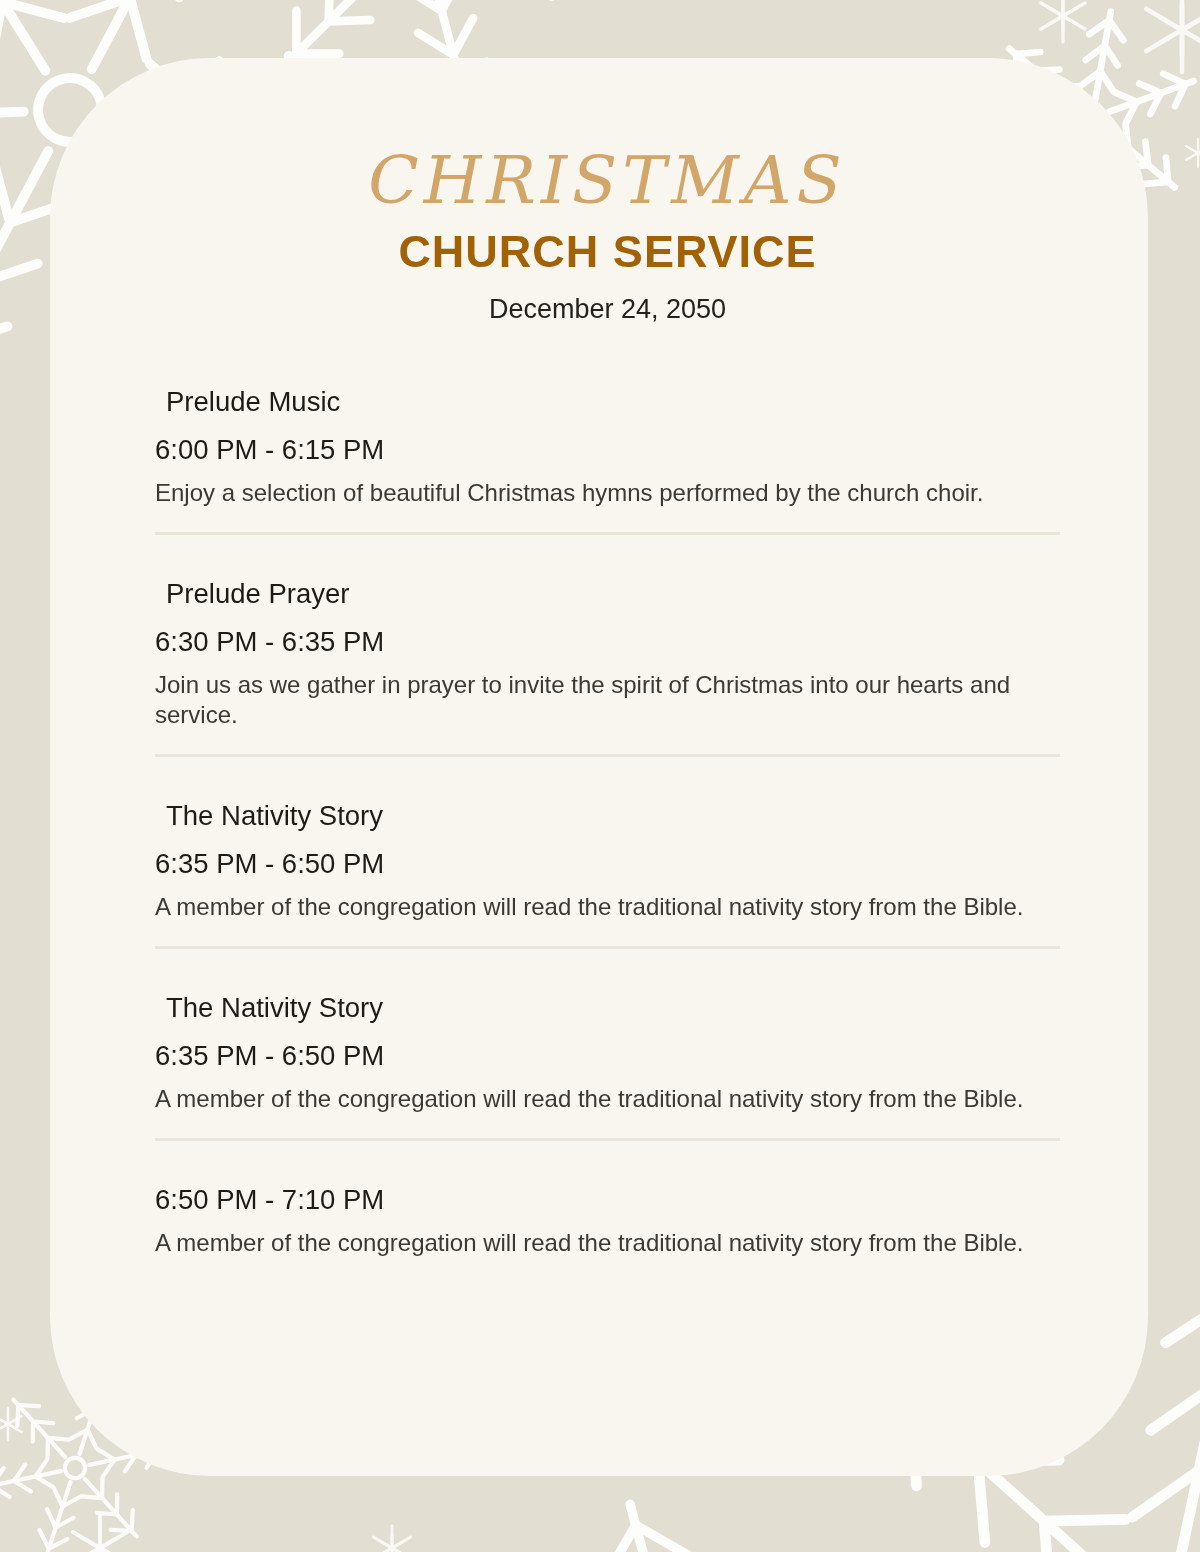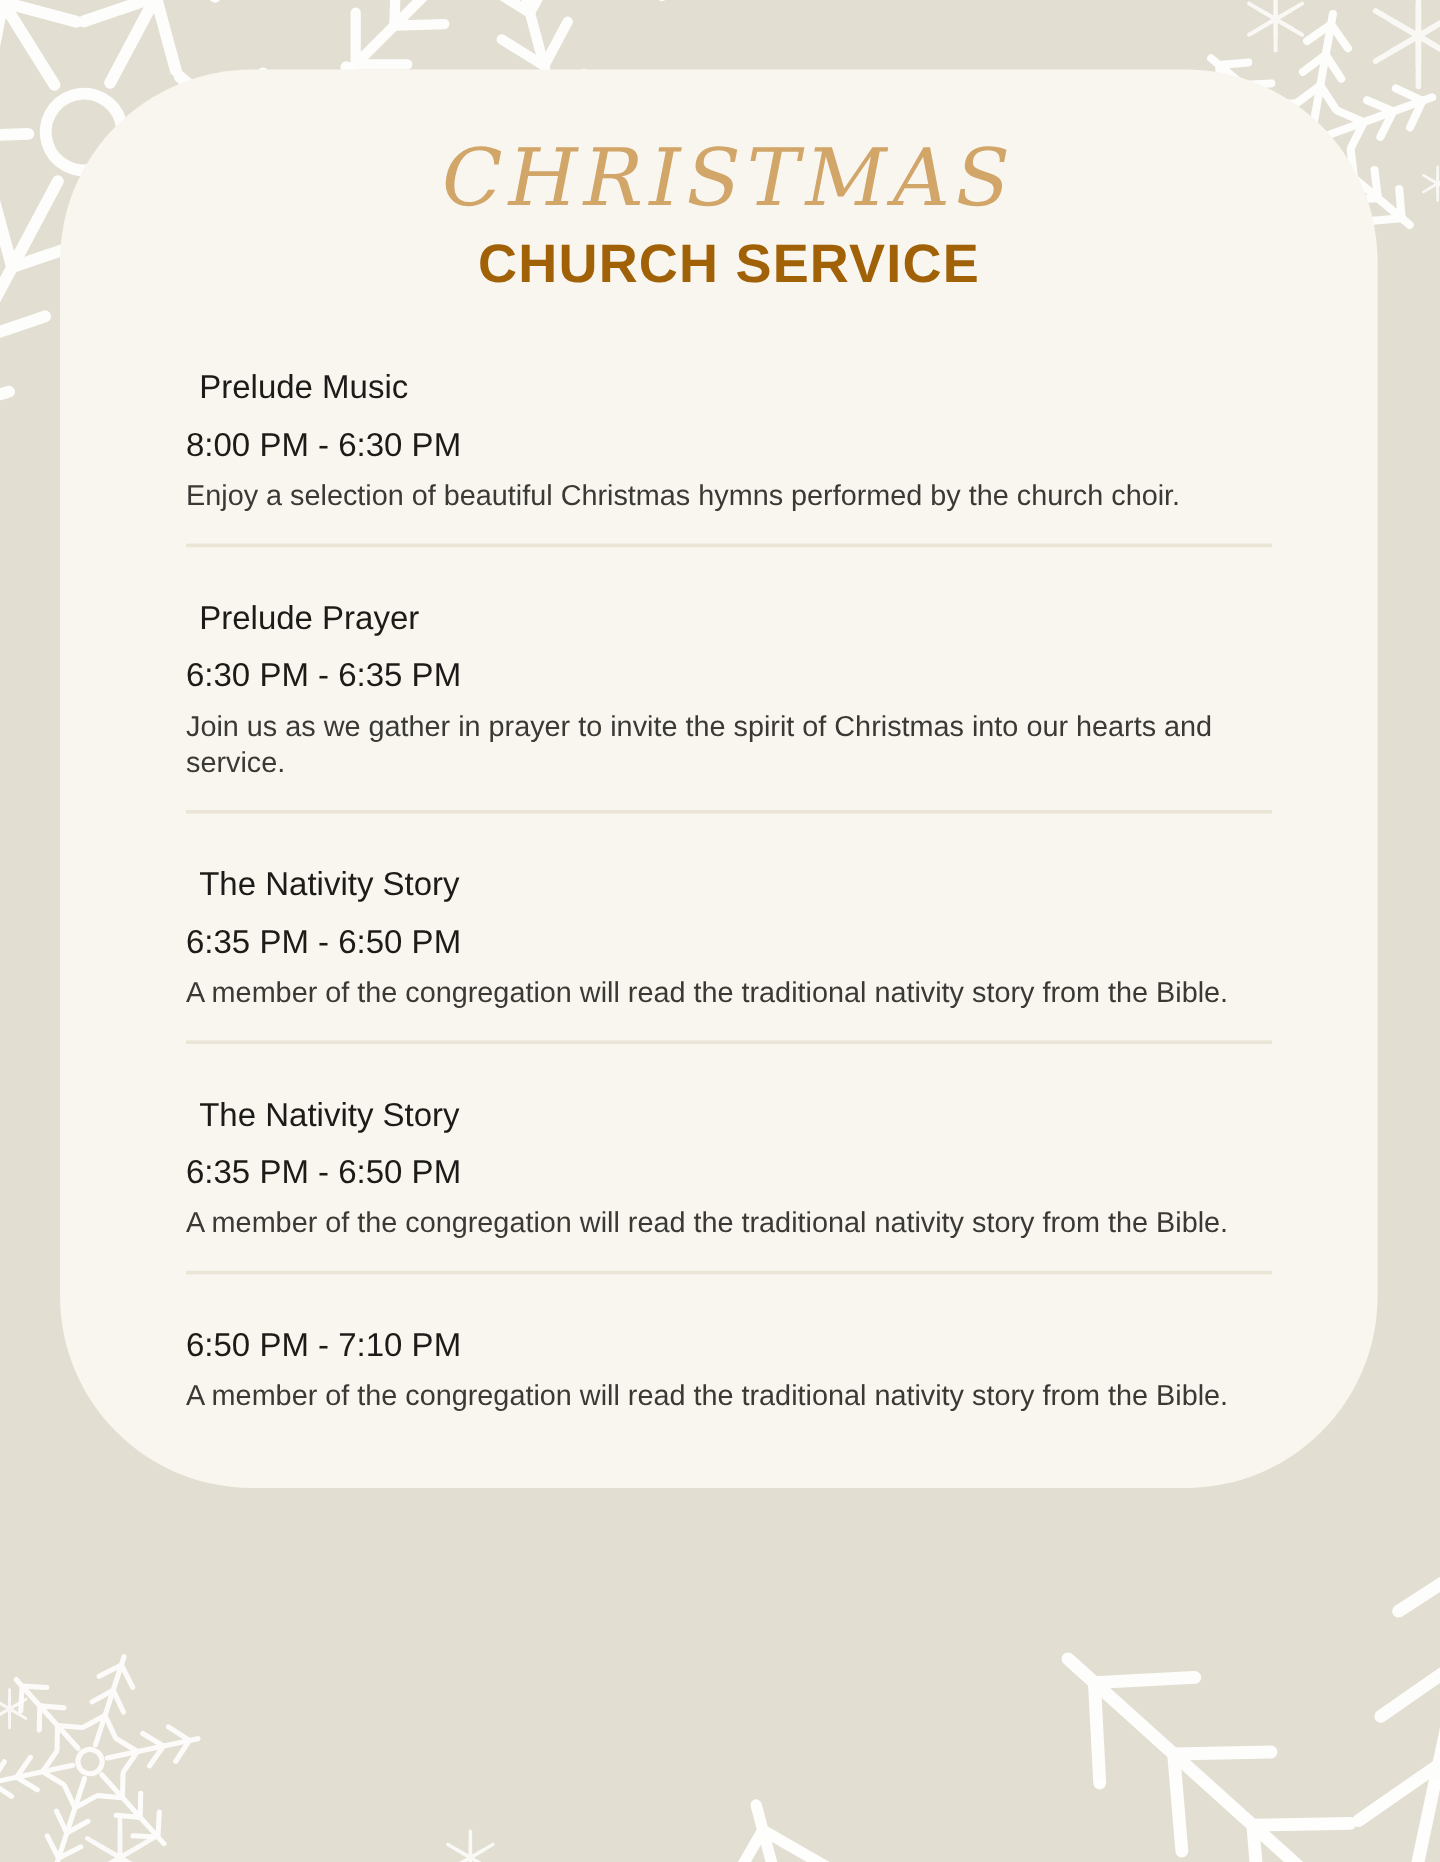--- a/index.html
+++ b/index.html
@@ -3,23 +3,23 @@
 <meta charset="utf-8">
 <style>
   html,body{margin:0;padding:0;}
   body{
     width:1200px;height:1552px;position:relative;overflow:hidden;
     background:#E2DED1;
     font-family:"Liberation Sans",sans-serif;
   }
   .snow{position:absolute;left:0;top:0;width:1200px;height:1552px;}
   .card{
-    position:absolute;left:50px;top:58px;width:1098px;height:1182px;
+    position:absolute;left:50px;top:58px;width:1098px;height:1418px;
     background:#F8F6EF;border-radius:160px;box-sizing:border-box;
-    padding:52px 88px 0 105px;
+    padding:84px 88px 0 105px;
   }
   .header{text-align:center;margin-bottom:58px;}
   .title-script{
     margin:0;font-family:"DejaVu Serif","Liberation Serif",serif;
     font-style:italic;font-weight:400;font-size:66px;line-height:78px;
     letter-spacing:5px;color:#D2A express569;color:#D2A569;
   }
   .title-main{
     margin:6px 0 0;font-size:45px;line-height:52px;font-weight:700;
     letter-spacing:1px;color:#a16207;
@@ -75,26 +75,27 @@
   <use href="#star" transform="translate(392,1548) scale(1.1)" stroke-width="2.6" opacity="0.8"></use>
 
   <use href="#fir" transform="translate(1165,1630) rotate(12) scale(3.7)" stroke-width="2.9" opacity="0.95"></use>
   <use href="#fir" transform="translate(700,1765) rotate(45) scale(2.7)" stroke-width="3.5" opacity="0.95"></use>
 </svg>
 
 <main class="card">
   <header class="header">
     <h1 class="title-script">CHRISTMAS</h1>
     <h2 class="title-main">CHURCH SERVICE</h2>
+    <div class="date">December 24, 2050</div>
   </header>
 
   <section class="schedule">
     <article class="item">
       <h3 class="item-title">Prelude Music</h3>
-      <div class="item-time">8:00 PM - 6:30 PM</div>
+      <div class="item-time">6:00 PM - 6:15 PM</div>
       <p class="item-desc">Enjoy a selection of beautiful Christmas hymns performed by the church choir.</p>
       <hr class="divider">
     </article>
     <article class="item">
       <h3 class="item-title">Prelude Prayer</h3>
       <div class="item-time">6:30 PM - 6:35 PM</div>
       <p class="item-desc">Join us as we gather in prayer to invite the spirit of Christmas into our hearts and service.</p>
       <hr class="divider">
     </article>
     <article class="item">

